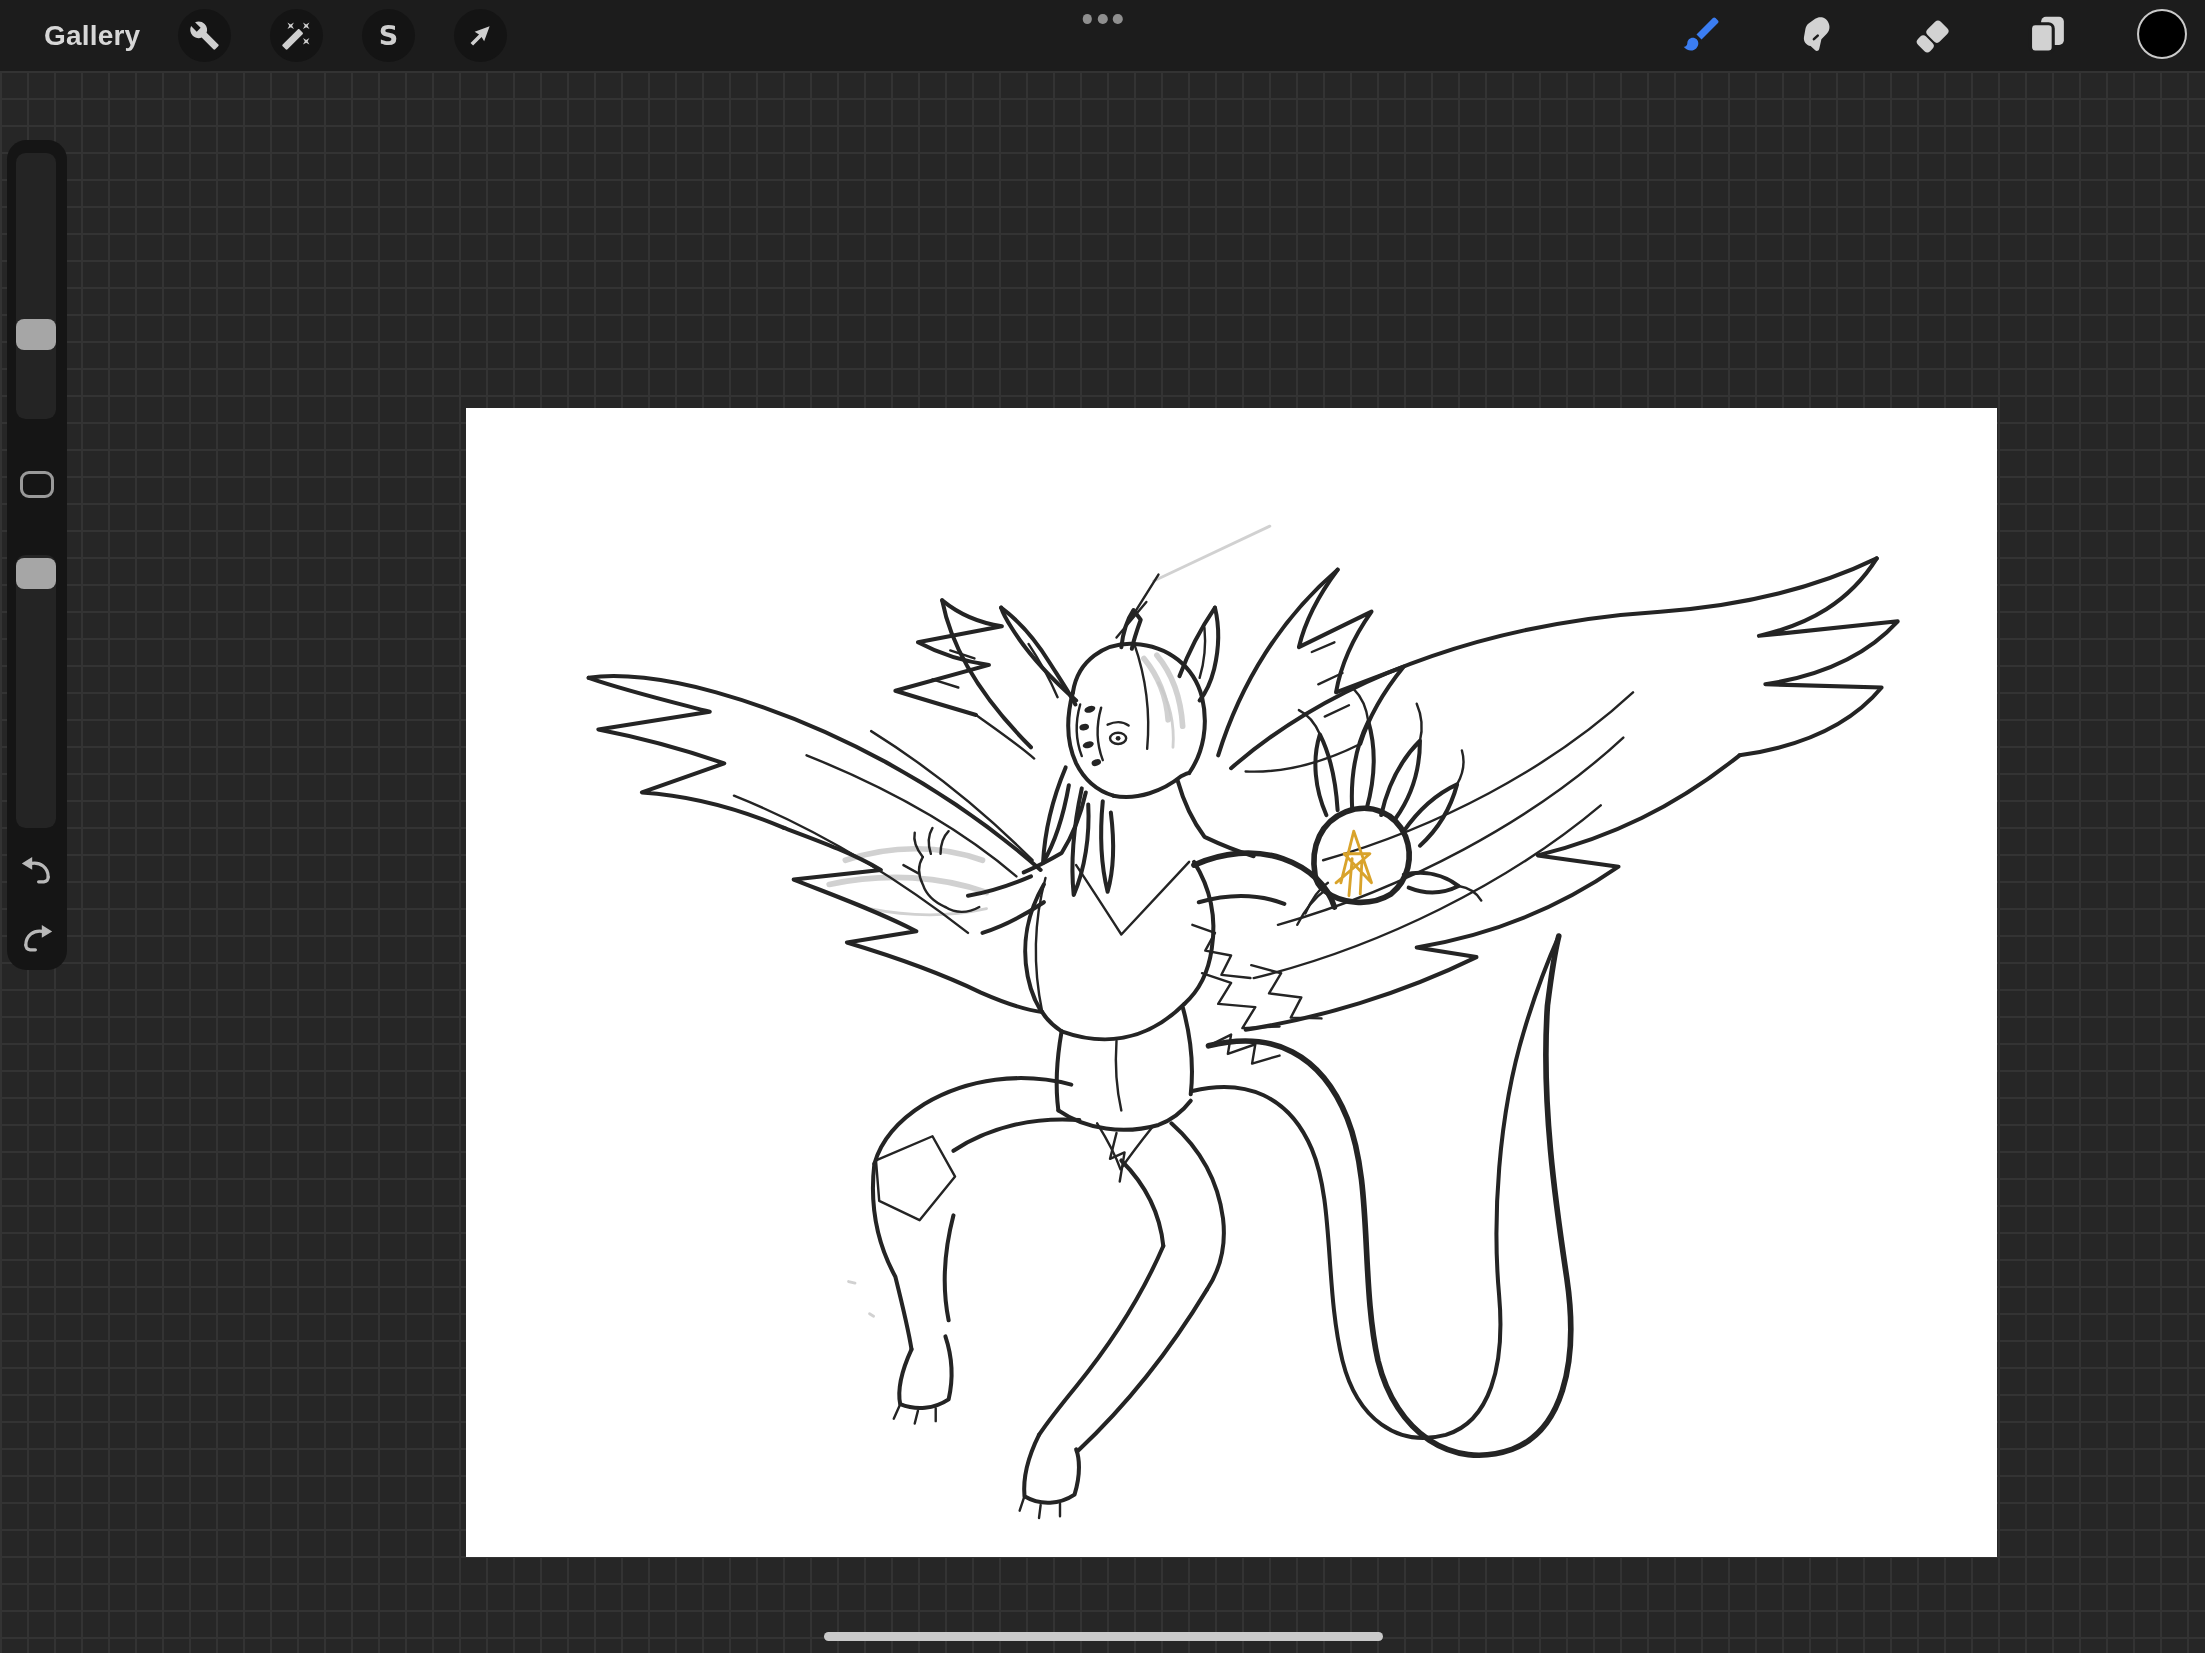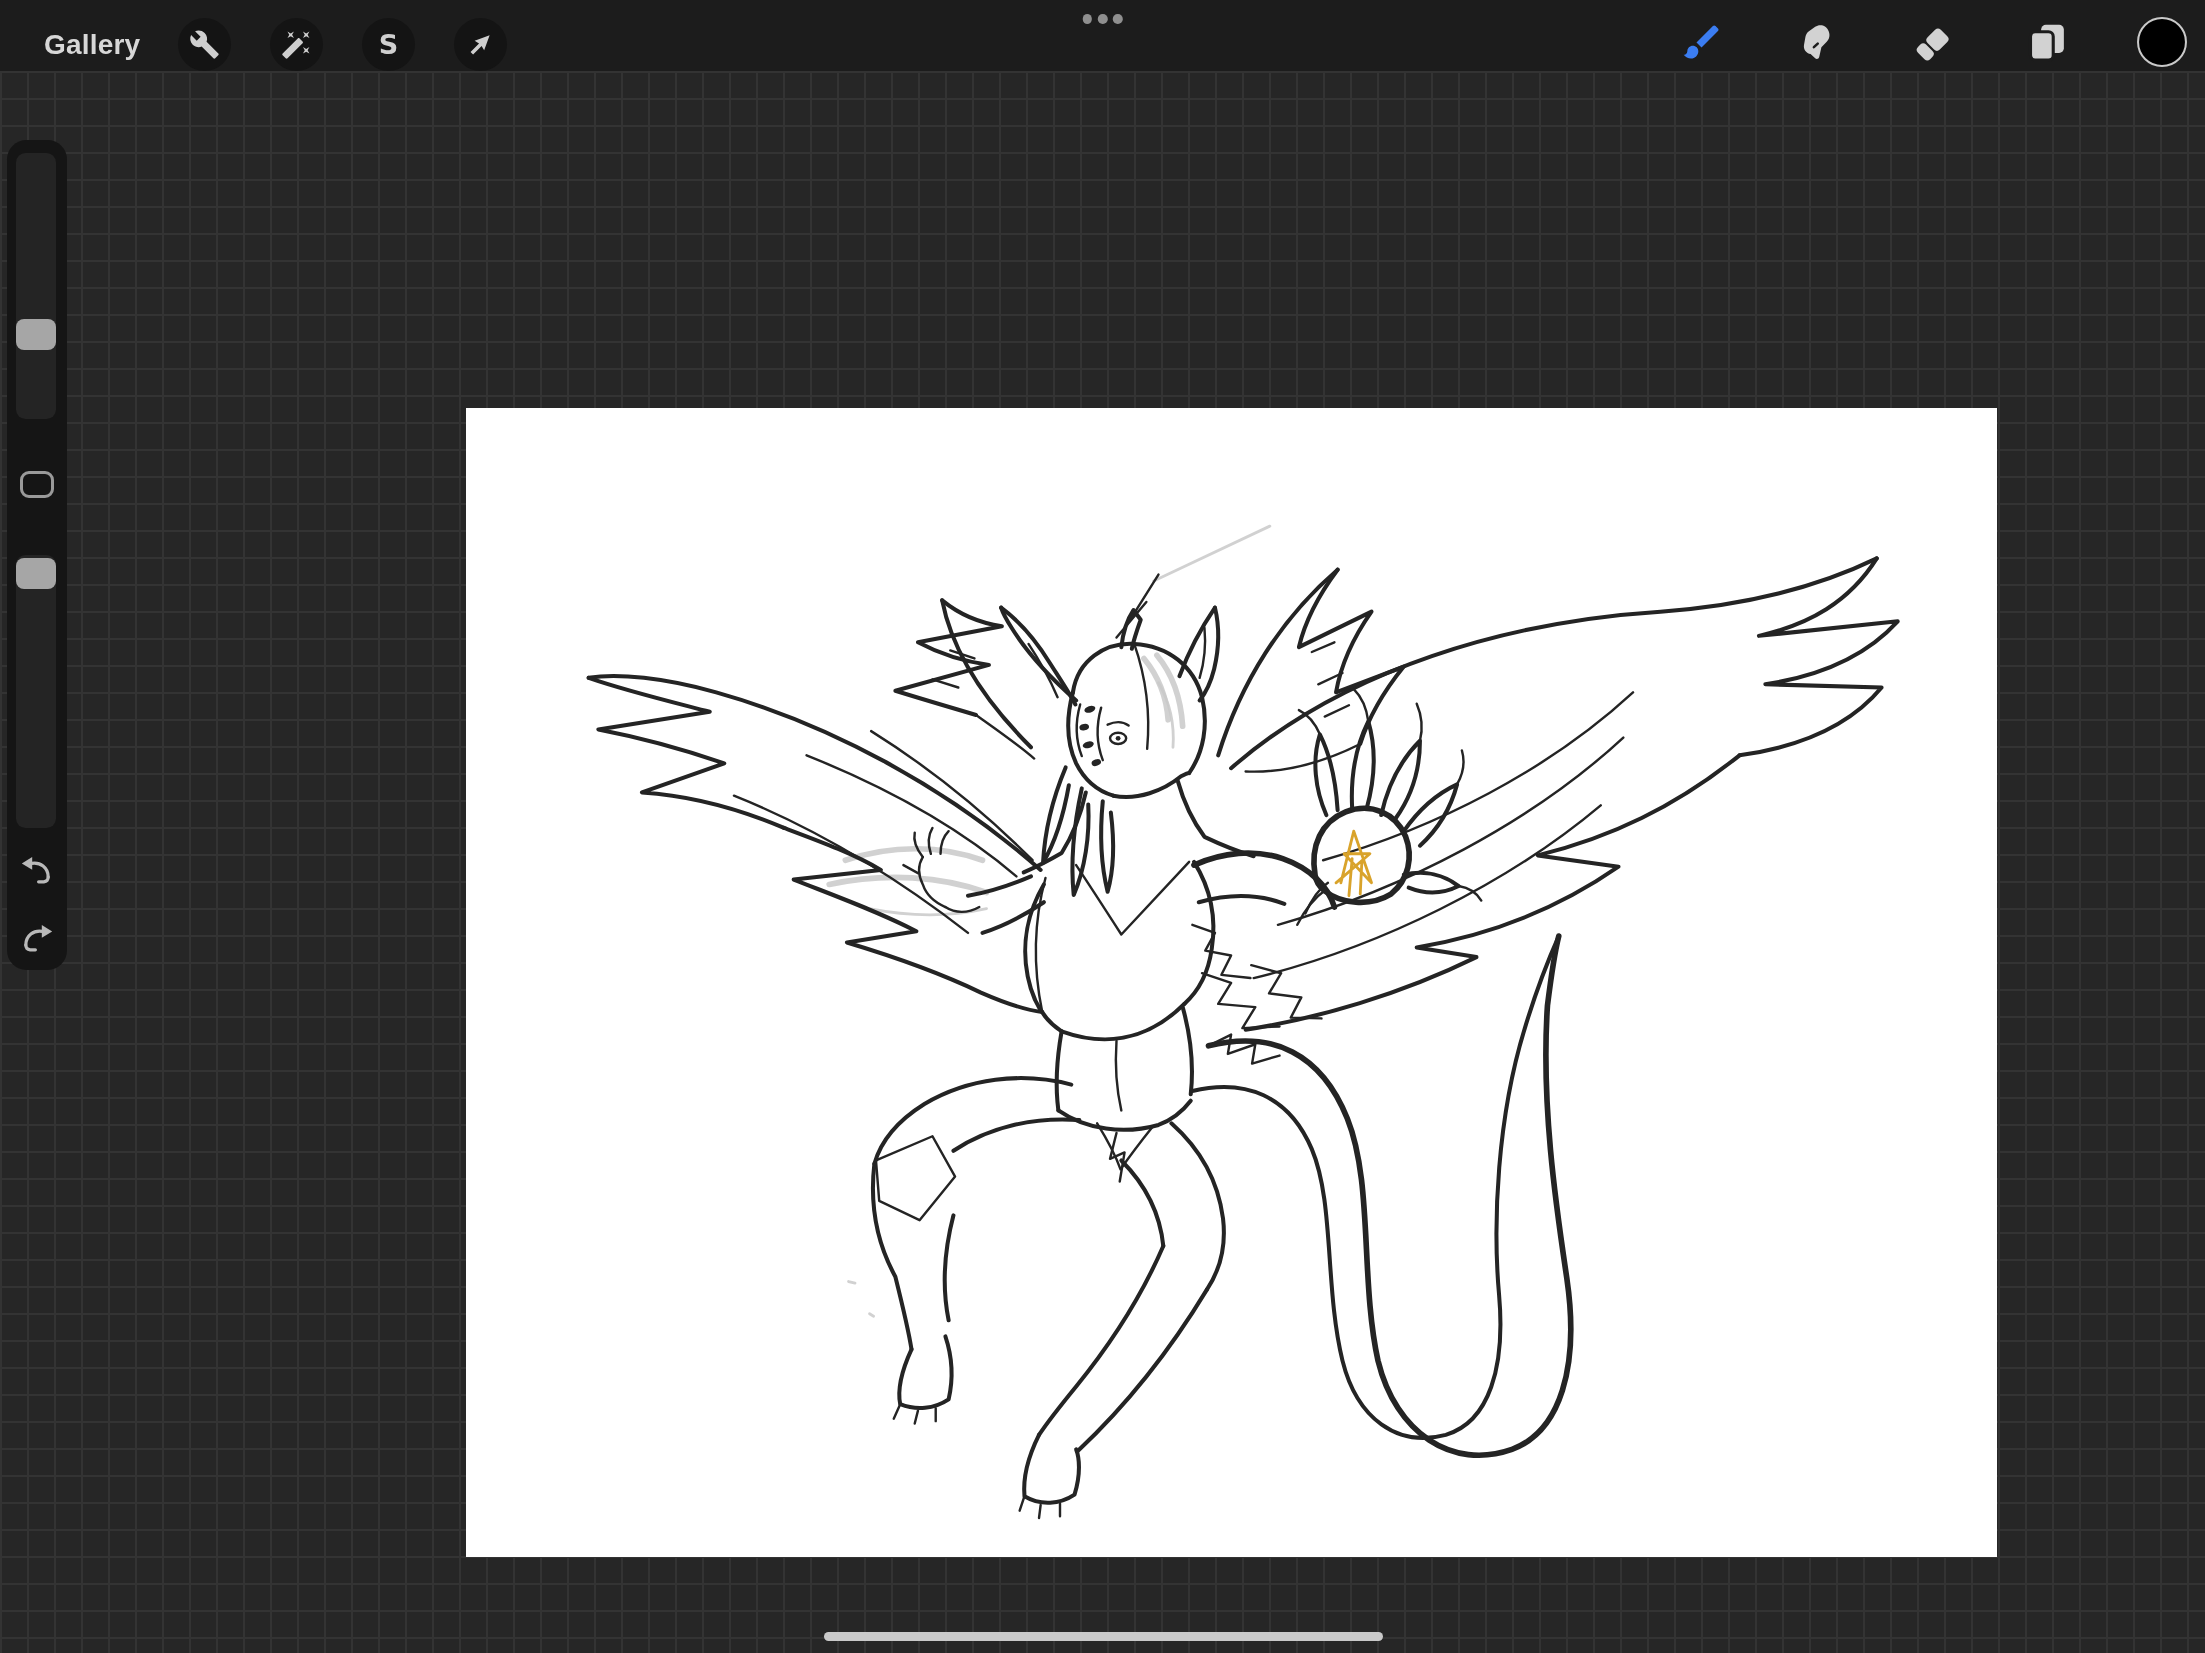--- a/index.html
+++ b/index.html
@@ -10,21 +10,21 @@
       linear-gradient(#333333 1.6px, transparent 1.6px),
       linear-gradient(90deg, #333333 1.6px, transparent 1.6px);
     background-size:27px 27px;
     background-position:0 71px;
     font-family:"Liberation Sans", sans-serif;
   }
 
   
   .topbar{
     position:absolute;top:0;left:0;right:0;height:71px;
-    background:#1c1c1c;display:flex;align-items:flex-end;z-index:10;
+    background:#1c1c1c;display:flex;align-items:center;z-index:10;
   }
   .tb-left{display:flex;align-items:center;gap:39px;padding-left:44px;}
   .gallery-label{font-size:28px;font-weight:700;color:#d7d7d7;letter-spacing:0.2px;margin-right:-1.6px;cursor:default;}
   .tool-circle{
     width:53px;height:53px;border-radius:50%;background:#141414;
     display:flex;align-items:center;justify-content:center;flex:0 0 auto;
   }
   .tool-circle svg{display:block;}
   .tb-right{margin-left:auto;display:flex;align-items:center;gap:60px;padding-right:16px;}
   .tool-plain{width:55px;height:55px;display:flex;align-items:center;justify-content:center;flex:0 0 auto;}

